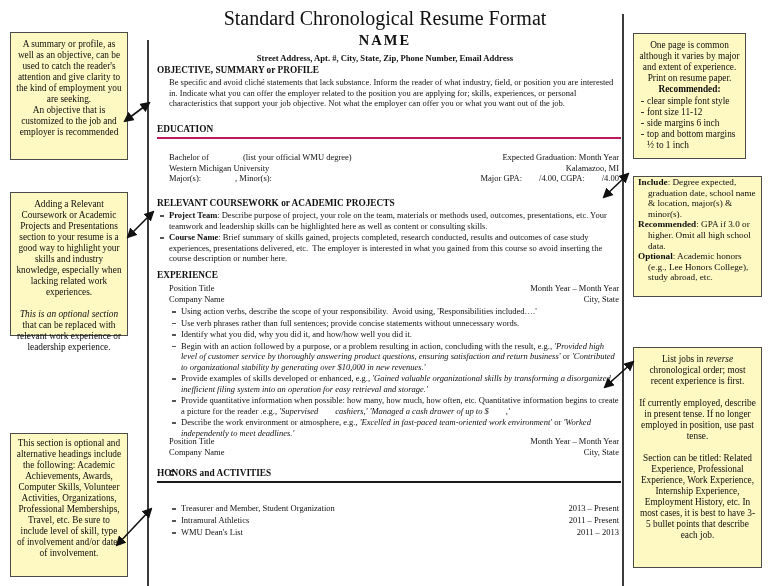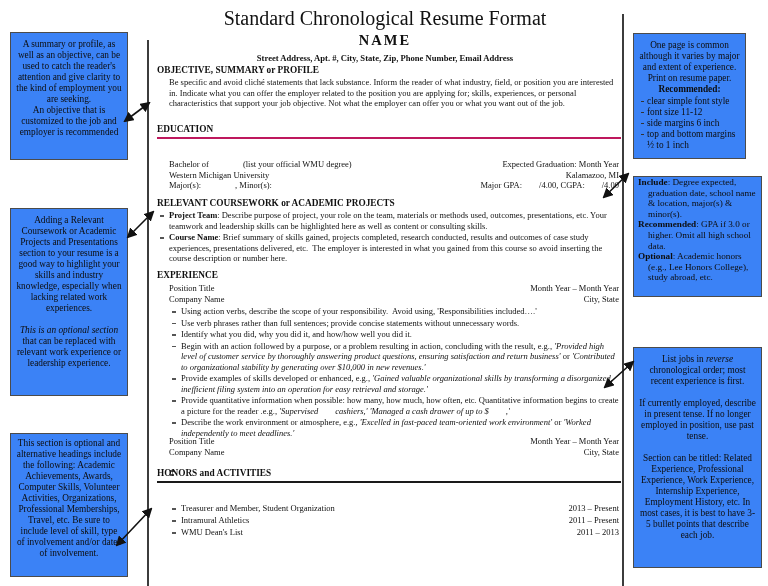--- a/index.html
+++ b/index.html
@@ -13,21 +13,21 @@
 
   
   .doc{position:absolute;left:147px;top:0;width:476px;height:586px;font-size:8.5px;line-height:10.5px;}
   .doc-title{position:absolute;top:6px;left:0;width:100%;text-align:center;font-size:20px;line-height:24px;font-weight:normal;margin:0;}
   .doc-name{position:absolute;top:35px;left:0;width:100%;text-align:center;font-size:14.5px;font-weight:bold;letter-spacing:2px;}
   .doc-contact{position:absolute;top:53px;left:0;width:100%;text-align:center;font-size:8.6px;font-weight:bold;}
   .sec-head{font-weight:bold;font-size:9.3px;}
   .obj-head{position:absolute;top:65px;left:10px;}
   .obj-body{position:absolute;top:77px;left:22px;width:450px;}
   .edu-head{position:absolute;top:124px;left:10px;width:464px;border-bottom:2px solid #be185d;padding-bottom:2px;}
-  .edu-rows{position:absolute;top:159px;left:22px;width:450px;}
+  .edu-rows{position:absolute;top:152px;left:22px;width:450px;}
   .row{display:flex;justify-content:space-between;}
   .pre{white-space:pre-wrap;}
   .cw-head{position:absolute;top:198px;left:10px;}
   .cw-bullets{position:absolute;top:210px;left:12px;width:460px;}
   .exp-head{position:absolute;top:270px;left:10px;}
   .job1{position:absolute;top:283px;left:22px;width:450px;}
   .exp-bullets{position:absolute;top:306px;left:24px;width:450px;}
   .job2{position:absolute;top:436px;left:22px;width:450px;}
   .hon-head{position:absolute;top:468px;left:10px;width:464px;border-bottom:2.5px solid #1a1a1a;padding-bottom:2px;}
   .hon-rows{position:absolute;top:503px;left:24px;width:448px;}
@@ -35,25 +35,25 @@
   .marker{flex:0 0 10px;position:relative;}
   .marker::before{content:"";position:absolute;left:1px;top:5px;width:4px;height:1.5px;background:#555;}
   .btext{flex:1;white-space:pre-wrap;}
   .it{font-style:italic;}
   .bd{font-weight:bold;}
   .hrow{display:flex;margin-bottom:1.5px;}
   .hrow .btext{white-space:normal;}
   .hdates{margin-left:auto;text-align:right;}
 
   
-  .note{position:absolute;background:#3b82f6;border:1.3px solid #4b4b4b;box-sizing:border-box;
+  .note{position:absolute;background:#fef9c3;border:1.3px solid #4b4b4b;box-sizing:border-box;
         font-size:9.3px;line-height:11px;text-align:center;padding:6px 5px;color:#0d0d0d;}
   .note p{margin:0;}
   .nl1{left:10px;top:32px;width:118px;height:128px;}
-  .nl2{left:10px;top:192px;width:118px;height:188px;margin-top:16px;}
+  .nl2{left:10px;top:192px;width:118px;height:144px;}
   .nl3{left:10px;top:433px;width:118px;height:144px;padding-top:4px;}
   .nr1{left:633px;top:33px;width:113px;height:126px;}
   .nr2{left:633px;top:176px;width:129px;height:121px;text-align:left;padding:0 4px;font-size:9.2px;line-height:10.6px;}
   .nr3{left:633px;top:347px;width:129px;height:221px;}
   .note .gap{height:11px;}
   .dashlist{text-align:left;margin-top:1px;}
   .dashlist .ditem{display:flex;}
   .dashlist .dm{flex:0 0 8px;position:relative;}
   .dashlist .dm::before{content:"";position:absolute;left:2px;top:5px;width:3px;height:1.3px;background:#333;}
   .hang{padding-left:10px;text-indent:-10px;margin:0;}

